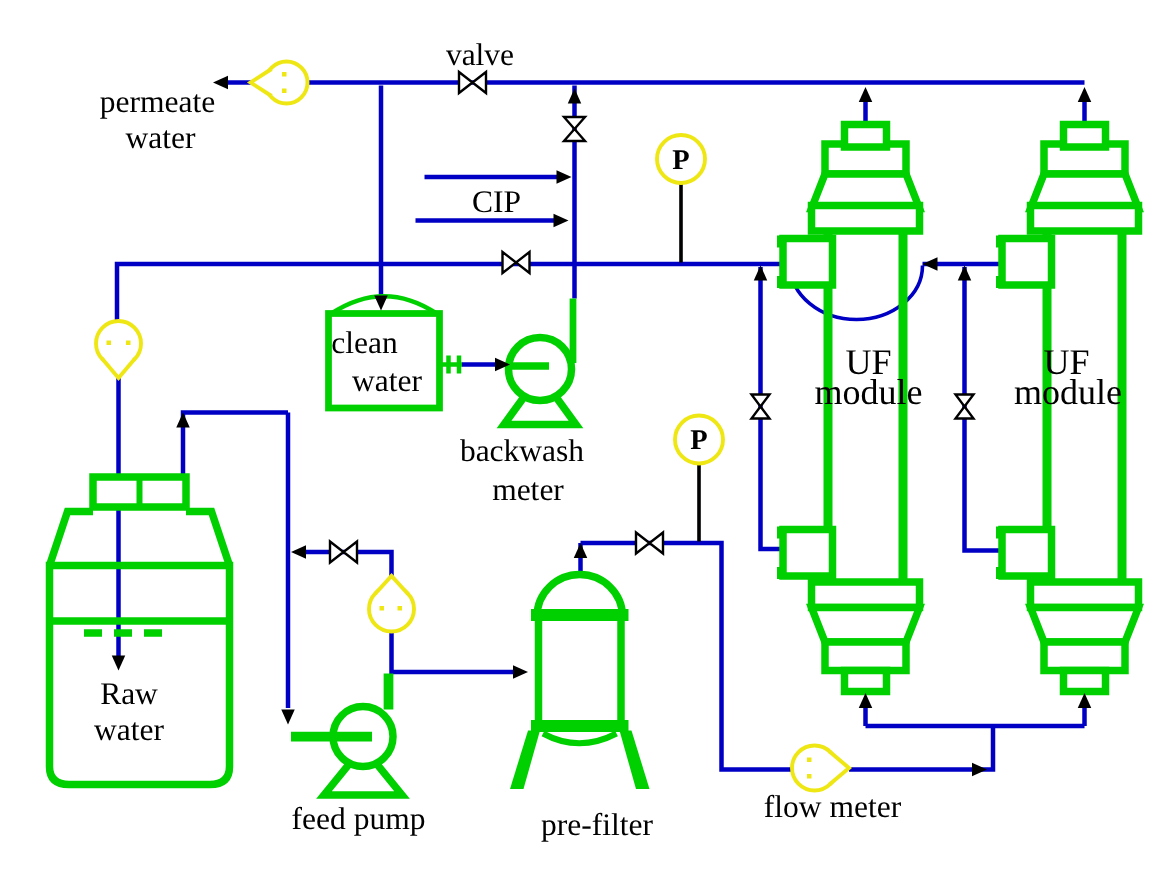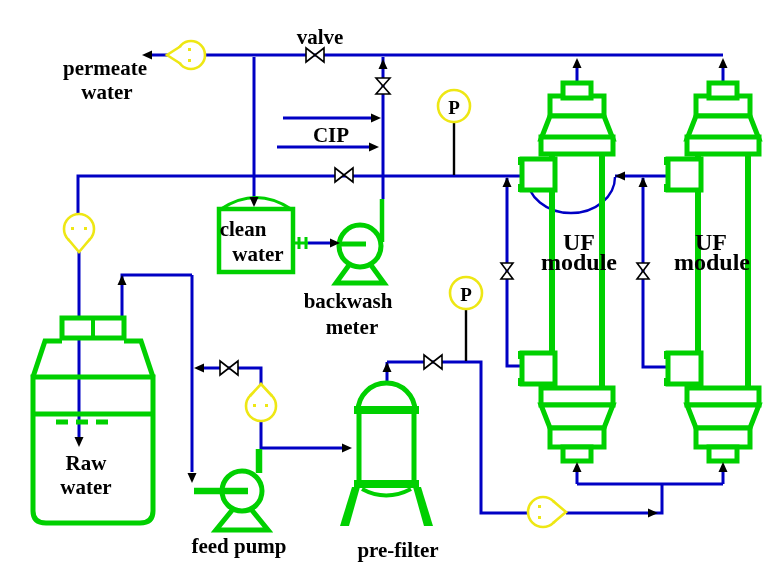--- a/index.html
+++ b/index.html
@@ -22,21 +22,21 @@
   .green{stroke:var(--equip-green);fill:none;}
   .gwhite{stroke:var(--equip-green);fill:#fff;}
   .gfill{fill:var(--equip-green);stroke:none;}
   .yellow{stroke:var(--meter-yellow);stroke-width:2.6;fill:#fff;}
   .ydot{fill:var(--meter-yellow);stroke:none;}
   .valve{stroke:var(--ink-black);stroke-width:1.6;fill:#fff;}
   .arrow{fill:var(--ink-black);stroke:none;}
   .stem{stroke:var(--ink-black);stroke-width:2.4;fill:none;}
   .lbl{
     position:absolute;transform:translate(-50%,-50%);
-    font-size:21px;line-height:1;color:var(--ink-black);white-space:nowrap;font-weight:bold;
+    font-size:21px;line-height:1;color:var(--ink-black);white-space:nowrap;
   }
   .lbl.small{font-size:24px;}
   .lbl.gauge{font-size:19px;font-weight:bold;}
 </style>
 </head>
 <body>
 
 <div id="stage">
 
 <svg width="776" height="579" viewBox="0 0 776 579">
@@ -231,20 +231,21 @@
 <div class="lbl" style="left:320px;top:37px">valve</div>
 <div class="lbl" style="left:331px;top:135px">CIP</div>
 <div class="lbl" style="left:243px;top:229px">clean</div>
 <div class="lbl" style="left:258px;top:254px">water</div>
 <div class="lbl" style="left:348px;top:301px">backwash</div>
 <div class="lbl" style="left:352px;top:327px">meter</div>
 <div class="lbl" style="left:86px;top:463px">Raw</div>
 <div class="lbl" style="left:86px;top:487px">water</div>
 <div class="lbl" style="left:239px;top:546px">feed pump</div>
 <div class="lbl" style="left:398px;top:550px">pre-filter</div>
+<div class="lbl" style="left:555px;top:538px">flow meter</div>
 <div class="lbl small" style="left:579px;top:242px">UF</div>
 <div class="lbl small" style="left:579px;top:262px">module</div>
 <div class="lbl small" style="left:711px;top:242px">UF</div>
 <div class="lbl small" style="left:712px;top:262px">module</div>
 <div class="lbl gauge" style="left:454px;top:107px">P</div>
 <div class="lbl gauge" style="left:466px;top:294px">P</div>
 
 </div>
 
 </body></html>

